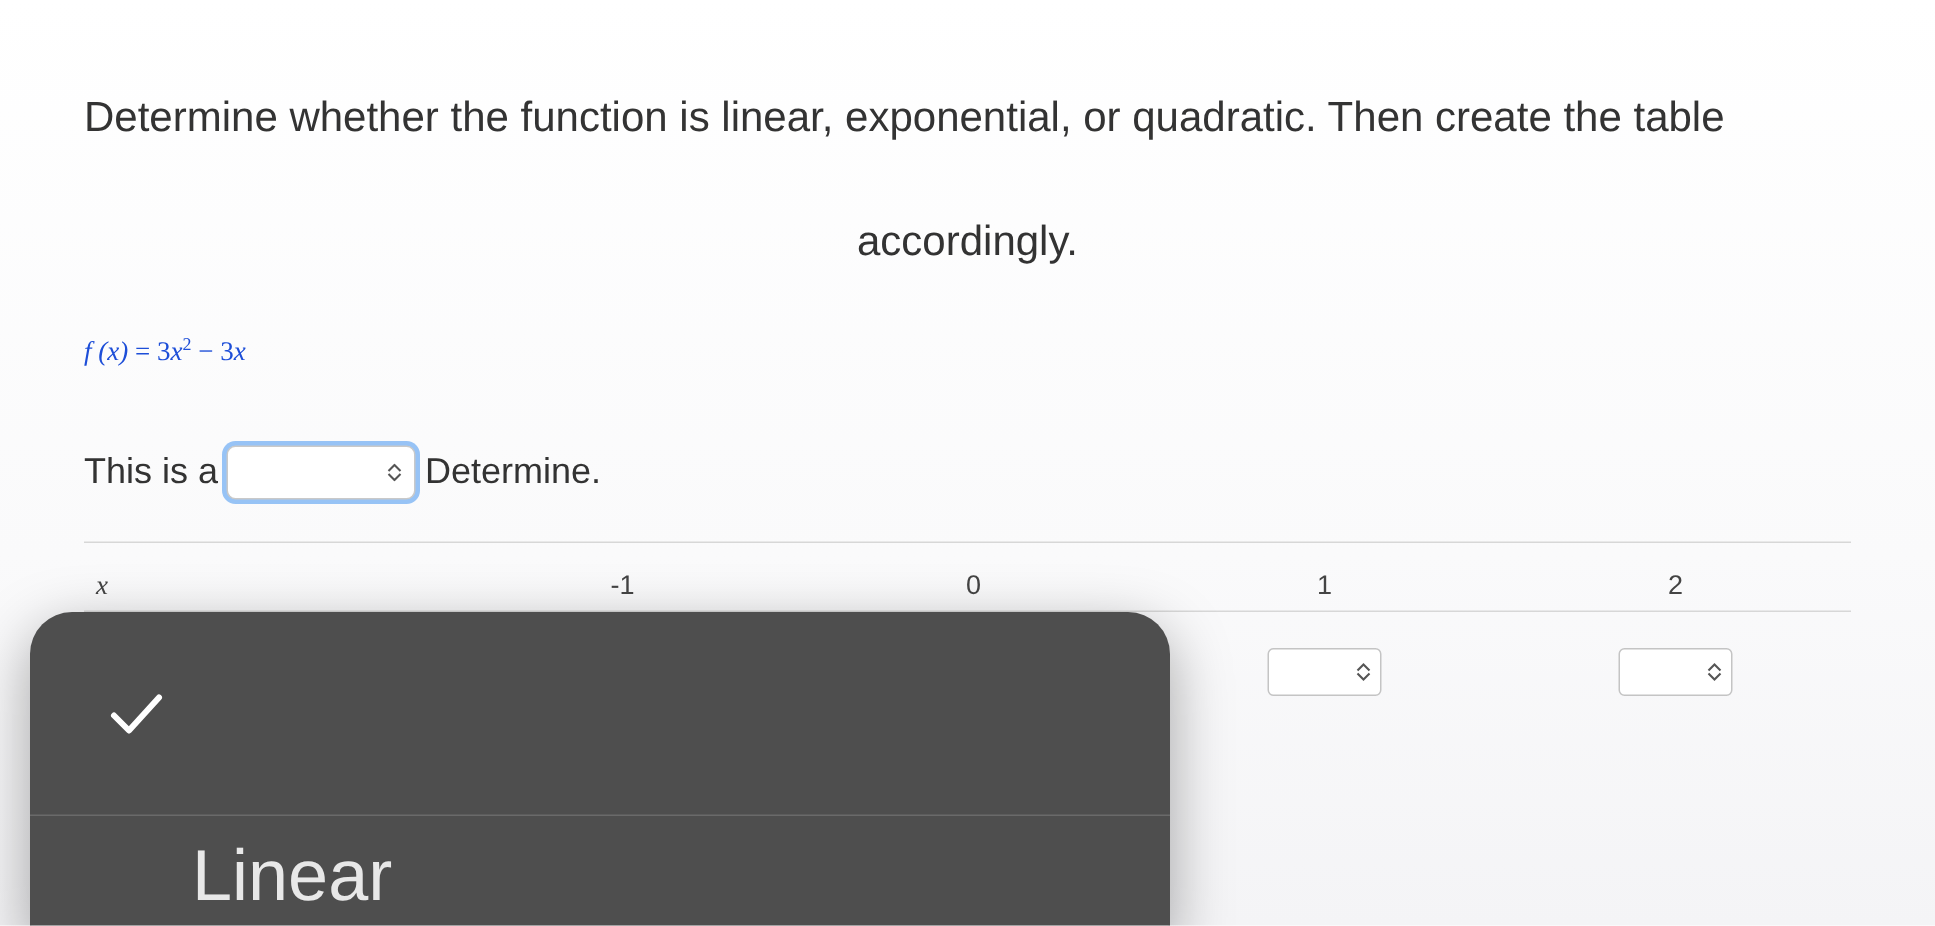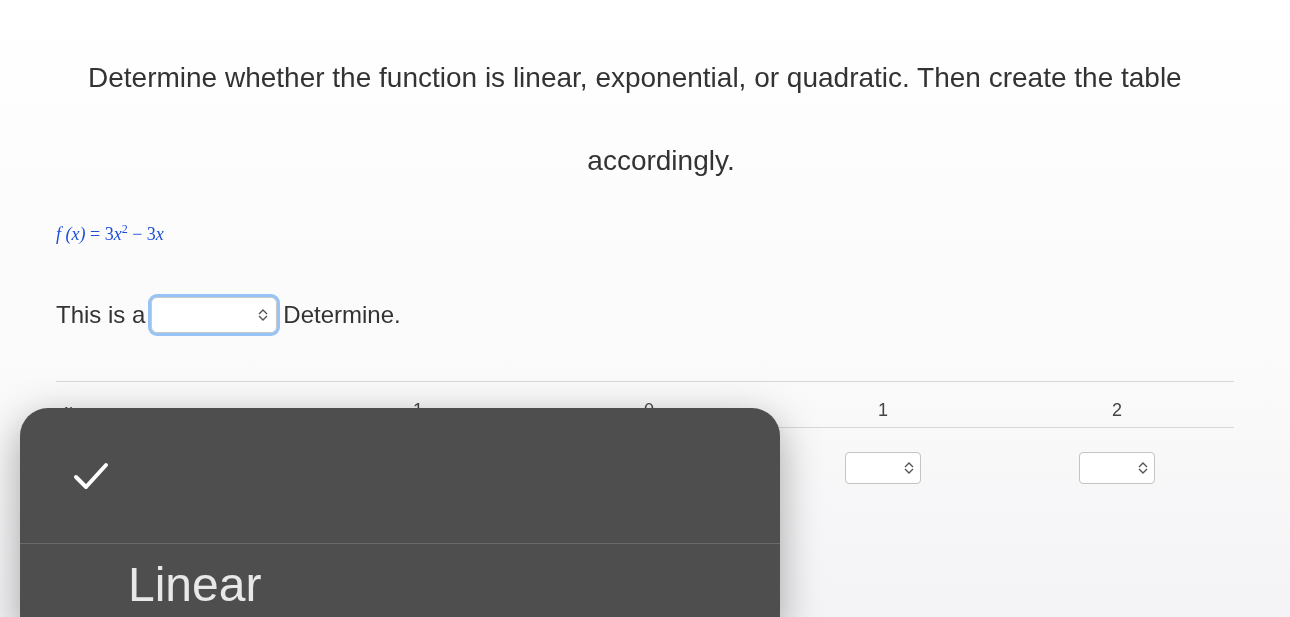--- a/index.html
+++ b/index.html
@@ -1,23 +1,23 @@
 <!DOCTYPE html>
 <html><head>
 <meta charset="utf-8">
 <style>
   * { box-sizing: border-box; margin: 0; padding: 0; }
   html, body { width: 1290px; height: 617px; font-family: -apple-system, Helvetica, Arial, sans-serif; background: #ffffff; overflow: hidden; }
   body { padding: 56px 56px 0 56px; position: relative; background: linear-gradient(180deg, #ffffff 0%, #fafafb 60%, #f4f4f6 100%); }
-  .question { font-size: 28px; color: #333333; line-height: 1.6; margin-bottom: 38px; margin-left: 32px; }
+  .question { font-size: 28px; color: #333333; line-height: 1.6; margin-bottom: 38px; }
   .q-line2 { margin-top: 38px; text-align: center; }
   .formula { font-family: "Times New Roman", Georgia, serif; font-style: italic; font-size: 18px; color: #1d4ed8; margin-bottom: 52px; }
   .formula .sup { font-size: 12px; vertical-align: super; font-style: normal; }
   .formula .op { font-style: normal; }
-  .sentence { font-size: 24px; color: #333333; display: flex; align-items: center; gap: 6px; margin-bottom: 48px; }
+  .sentence { font-size: 24px; color: #333333; display: flex; align-items: center; gap: 6px; margin-bottom: 28px; }
   .select-box {
     display: inline-flex;
     align-items: center;
     justify-content: flex-end;
     width: 126px;
     height: 36px;
     border: 1px solid #c9c9c9;
     border-radius: 6px;
     background: #ffffff;
     padding: 0 8px;

